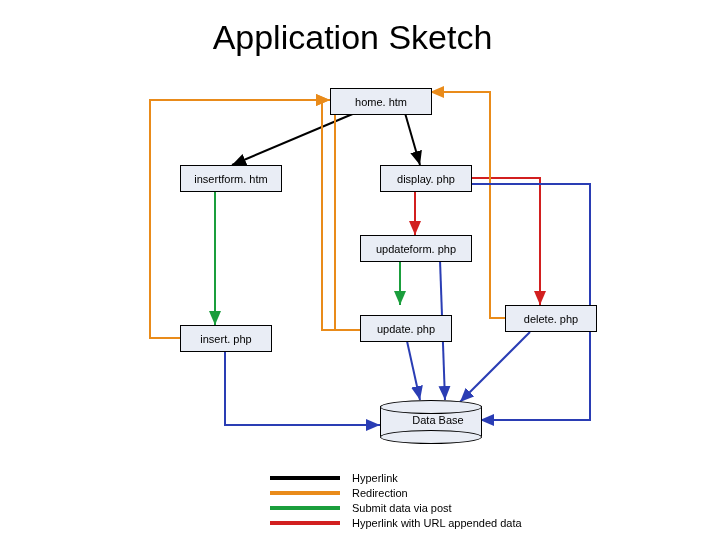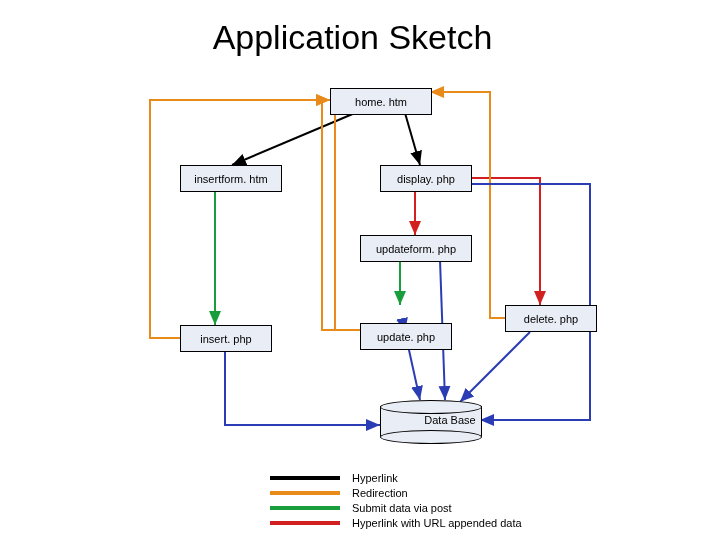--- a/index.html
+++ b/index.html
@@ -4,21 +4,21 @@
 <style>
   html,body{margin:0;padding:0;width:720px;height:540px;font-family:Arial,Helvetica,sans-serif;background:#fff;}
   .title{font-size:34px;font-weight:400;margin:18px 15px 0 0;text-align:center;color:#000;}
   .stage{position:absolute;top:80px;left:0;width:720px;height:460px;padding-left:20px;}
   svg{position:absolute;top:0;left:0;}
   .box{position:absolute;background:#e9edf5;border:1px solid #000;font-size:11px;display:flex;align-items:center;justify-content:center;color:#000;}
   .cyl{position:absolute;left:380px;top:320px;width:100px;height:42px;}
   .cyl .body{position:absolute;top:6px;left:0;width:100px;height:30px;background:#e9edf5;border-left:1px solid #000;border-right:1px solid #000;}
   .cyl .top{position:absolute;top:0;left:0;width:100px;height:12px;border:1px solid #000;border-radius:50%;background:#e9edf5;z-index:2;}
   .cyl .bot{position:absolute;top:30px;left:0;width:100px;height:12px;border:1px solid #000;border-radius:50%;background:#e9edf5;}
-  .cyl .lbl{position:absolute;top:14px;width:116px;text-align:center;font-size:11px;z-index:3;margin-left:12px;}
+  .cyl .lbl{position:absolute;top:14px;width:116px;text-align:center;font-size:11px;z-index:3;}
   .legend{position:absolute;left:270px;top:390px;font-size:11px;color:#000;}
   .legend .row{height:15px;display:flex;align-items:center;}
   .legend .sw{width:70px;height:4px;margin-right:12px;}
 </style>
 </head>
 <body>
 
 <div class="title">Application Sketch</div>
 
 <div class="stage">
@@ -61,21 +61,21 @@
   <line x1="405" y1="252" x2="420" y2="320" stroke="#2a3db4" stroke-width="2" marker-start="url(#a-blue)" marker-end="url(#a-blue)"></line>
   <line x1="440" y1="180" x2="445" y2="320" stroke="#2a3db4" stroke-width="2" marker-start="url(#a-blue)" marker-end="url(#a-blue)"></line>
   <line x1="530" y1="252" x2="460" y2="322" stroke="#2a3db4" stroke-width="2" marker-start="url(#a-blue)" marker-end="url(#a-blue)"></line>
   <polyline points="225,270 225,345 380,345" fill="none" stroke="#2a3db4" stroke-width="2" marker-start="url(#a-blue)" marker-end="url(#a-blue)"></polyline>
 </svg>
 
 <div class="box" style="left:330px;top:8px;width:100px;height:25px">home. htm</div>
 <div class="box" style="left:180px;top:85px;width:100px;height:25px">insertform. htm</div>
 <div class="box" style="left:380px;top:85px;width:90px;height:25px">display. php</div>
 <div class="box" style="left:360px;top:155px;width:110px;height:25px">updateform. php</div>
-<div class="box" style="left:360px;top:243px;width:90px;height:25px">update. php</div>
+<div class="box" style="left:360px;top:235px;width:90px;height:25px">update. php</div>
 <div class="box" style="left:505px;top:225px;width:90px;height:25px">delete. php</div>
 <div class="box" style="left:180px;top:245px;width:90px;height:25px">insert. php</div>
 
 <div class="cyl">
   <div class="top"></div>
       <div class="body"></div>
       <div class="bot"></div>
   <div class="lbl">Data Base</div>
 </div>
 

